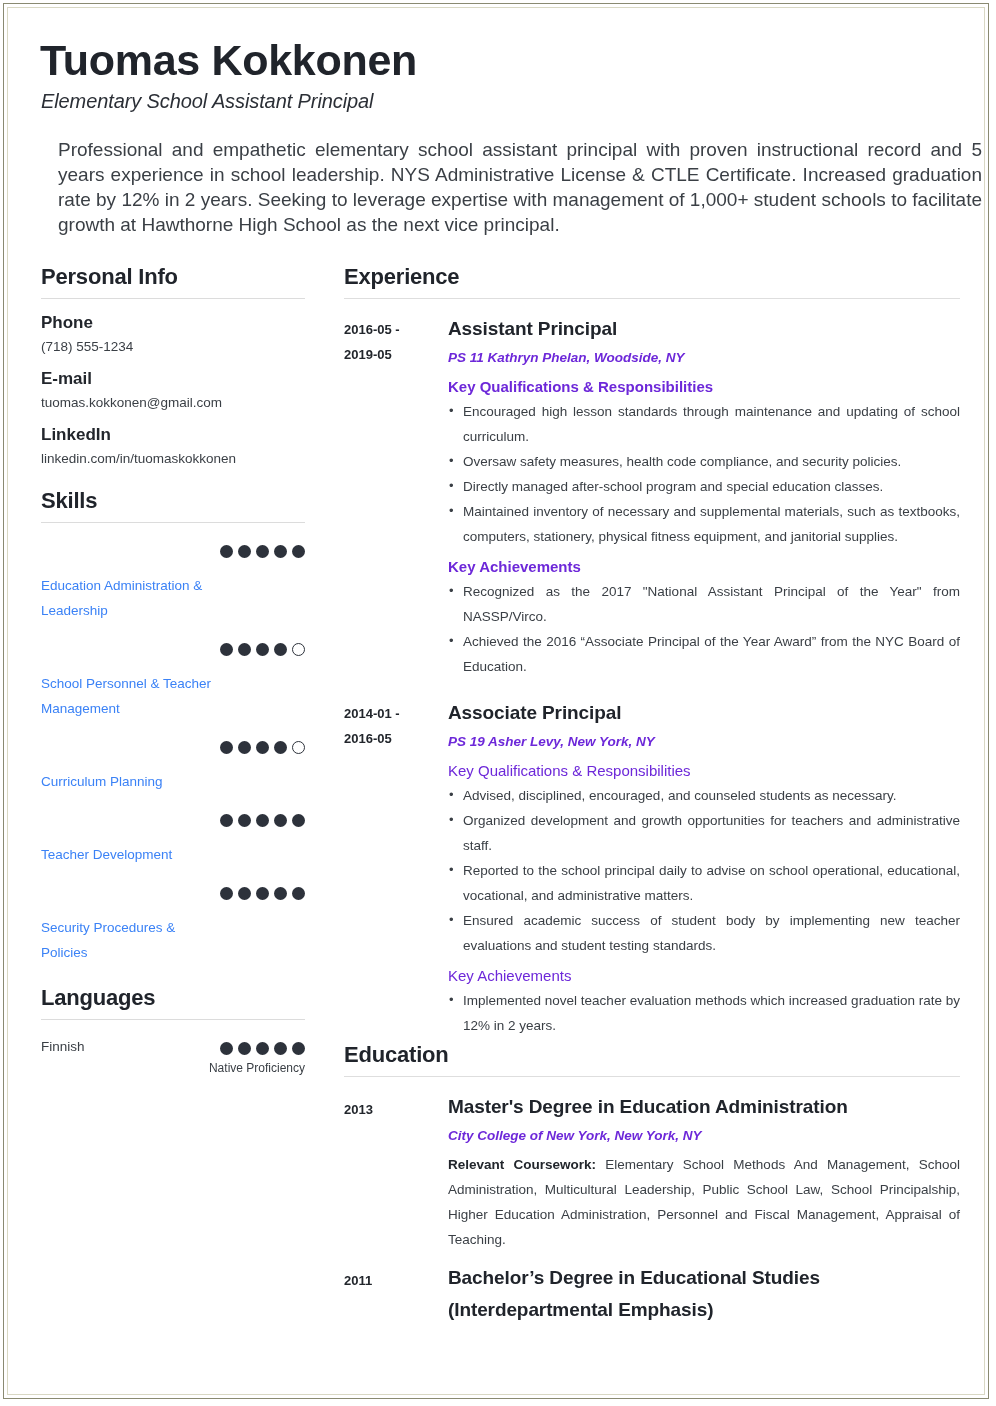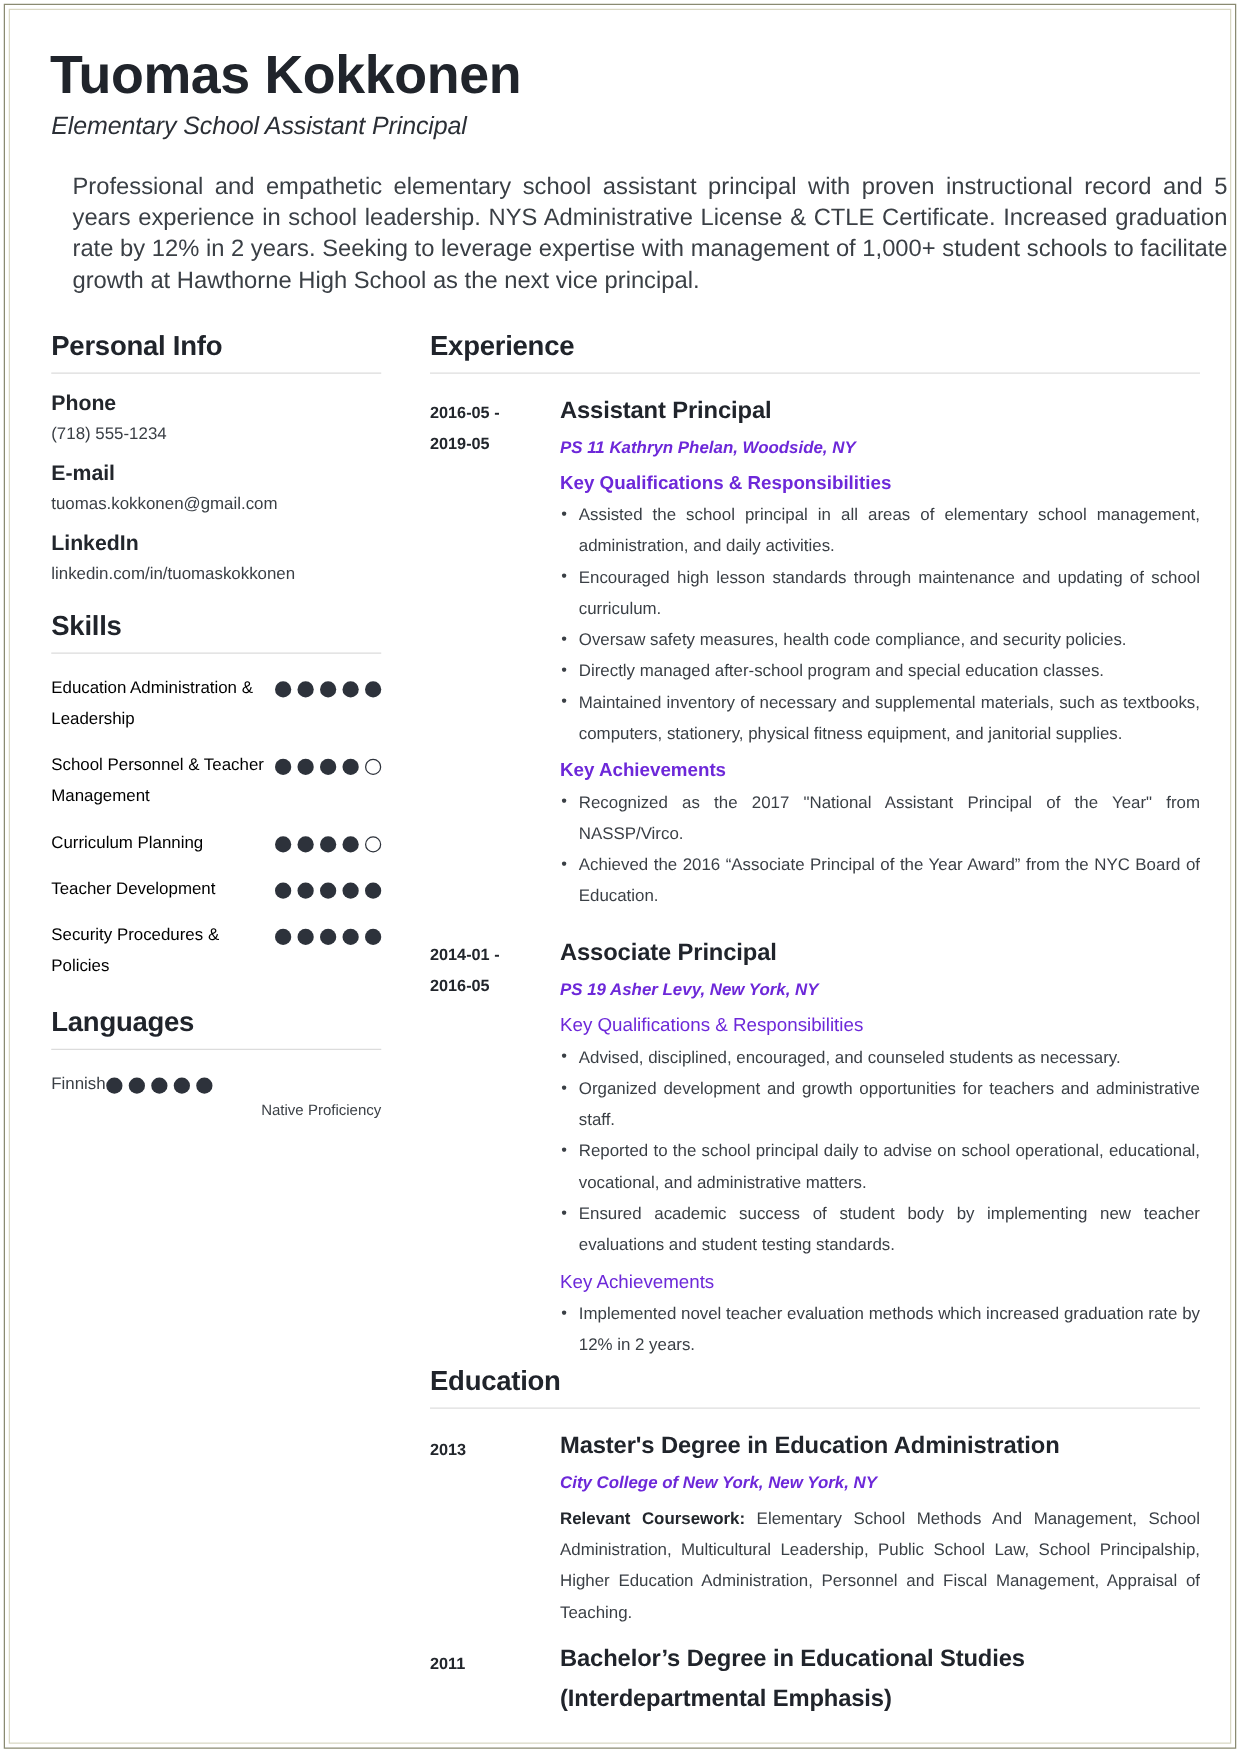--- a/index.html
+++ b/index.html
@@ -113,44 +113,46 @@
   
   .skills-wrap { margin-top: 2px; }
   .skill-row {
     display: flex;
     align-items: flex-start;
     justify-content: space-between;
     margin-bottom: 12px;
   }
   .skill-name {
     font-size: 13.5px;
-    color: #000000;
+    color: #3b82f6;
     line-height: 25px;
     width: 172px;
     flex: 0 0 172px;
+    margin-top: 36px;
   }
   .dots {
     display: flex;
     gap: 5px;
     padding-top: 8px;
     flex: 0 0 auto;
   }
   .dot {
     width: 13px;
     height: 13px;
     border-radius: 50%;
     box-sizing: border-box;
   }
   .dot.full { background: #2d323b; }
   .dot.empty { background: #ffffff; border: 1.5px solid #2d323b; }
 
   
   .lang-row {
     display: flex;
     align-items: flex-start;
+    justify-content: space-between;
   }
   .lang-name {
     font-size: 13.5px;
     color: #3a3f45;
     line-height: 25px;
   }
   .lang-prof {
     font-size: 12px;
     color: #3a3f45;
     text-align: right;
@@ -364,21 +366,20 @@
           <div class="entry">
             <div class="entry-date">
               <div>2016-05 -</div>
               <div>2019-05</div>
             </div>
             <div class="entry-main">
               <div class="entry-title">Assistant Principal</div>
               <div class="entry-org">PS 11 Kathryn Phelan, Woodside, NY</div>
               <div class="sub-head bold">Key Qualifications &amp; Responsibilities</div>
               <ul class="bullets">
-                <li><span>Assisted the school principal in all areas of elementary school management, administration, and daily activities.</span></li>
                 <li><span>Encouraged high lesson standards through maintenance and updating of school curriculum.</span></li>
                 <li><span>Oversaw safety measures, health code compliance, and security policies.</span></li>
                 <li><span>Directly managed after-school program and special education classes.</span></li>
                 <li><span>Maintained inventory of necessary and supplemental materials, such as textbooks, computers, stationery, physical fitness equipment, and janitorial supplies.</span></li>
               </ul>
               <div class="sub-head bold">Key Achievements</div>
               <ul class="bullets">
                 <li><span>Recognized as the 2017 "National Assistant Principal of the Year" from NASSP/Virco.</span></li>
                 <li><span>Achieved the 2016 “Associate Principal of the Year Award” from the NYC Board of Education.</span></li>
               </ul>

